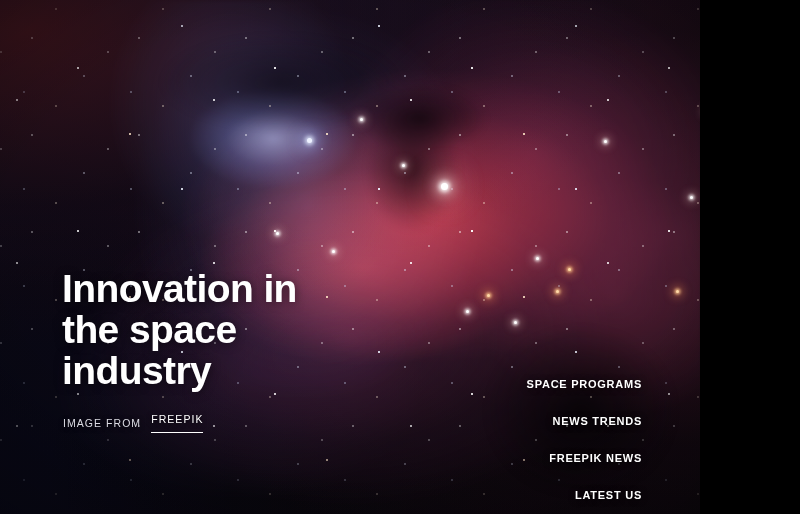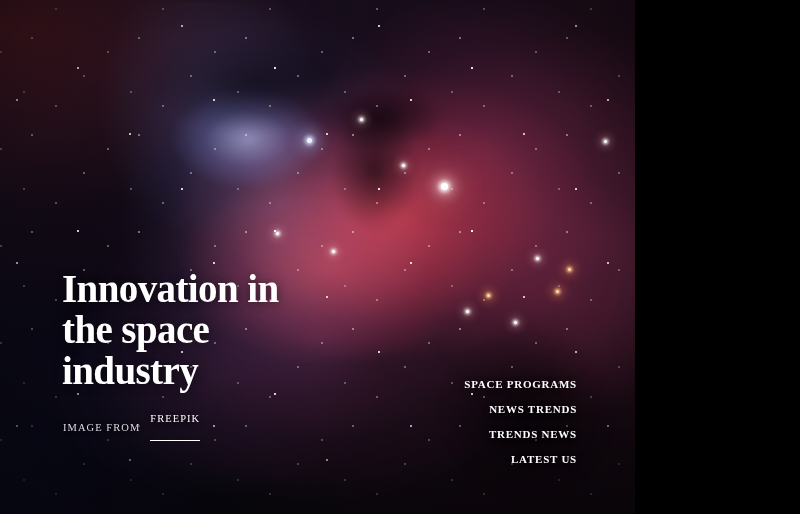--- a/index.html
+++ b/index.html
@@ -8,25 +8,24 @@
   html, body {
     width: 800px;
     height: 514px;
     overflow: hidden;
     background: #000;
     font-family: "Liberation Sans", sans-serif;
   }
 
   #hero {
     position: relative;
-    width: 635px;
+    width: 700px;
     height: 514px;
     overflow: hidden;
     background-color: #08060e;
-    font-family: Liberation Serif, serif;
   }
 
   
   .bg-layer {
     position: absolute;
     inset: 0;
     pointer-events: none;
   }
 
   
@@ -181,32 +180,32 @@
     gap: 10px;
     font-size: 10.5px;
     letter-spacing: 1.05px;
     color: #e9e9ee;
     text-shadow: 0 1px 5px rgba(0,0,0,0.7);
   }
   #caption-wrap .cap-lead { color: #dcdce4; }
   #caption-wrap .cap-link {
     color: #ffffff;
     text-decoration: none;
-    padding-bottom: 16px;
+    padding-bottom: 7px;
     border-bottom: 1.6px solid #ffffff;
   }
 
   #nav {
     position: absolute;
     right: 58px;
     top: 378px;
     display: flex;
     flex-direction: column;
     align-items: flex-end;
-    gap: 12px;
+    gap: 24px;
   }
   #nav a {
     display: block;
     color: #ffffff;
     font-size: 11px;
     font-weight: 700;
     letter-spacing: 0.75px;
     text-decoration: none;
     text-shadow: 0 1px 6px rgba(0,0,0,0.75);
     line-height: 13px;
@@ -256,18 +255,18 @@
 industry</h1>
 
     <div id="caption-wrap">
       <span class="cap-lead">IMAGE FROM</span>
       <a class="cap-link" href="#">FREEPIK</a>
     </div>
 
     <nav id="nav">
       <a href="#">SPACE PROGRAMS</a>
       <a href="#">NEWS TRENDS</a>
-      <a href="#">TRENDS NEWS</a>
+      <a href="#">FREEPIK NEWS</a>
       <a href="#">LATEST US</a>
     </nav>
 
   </div>
 </div>
 
 </body></html>

